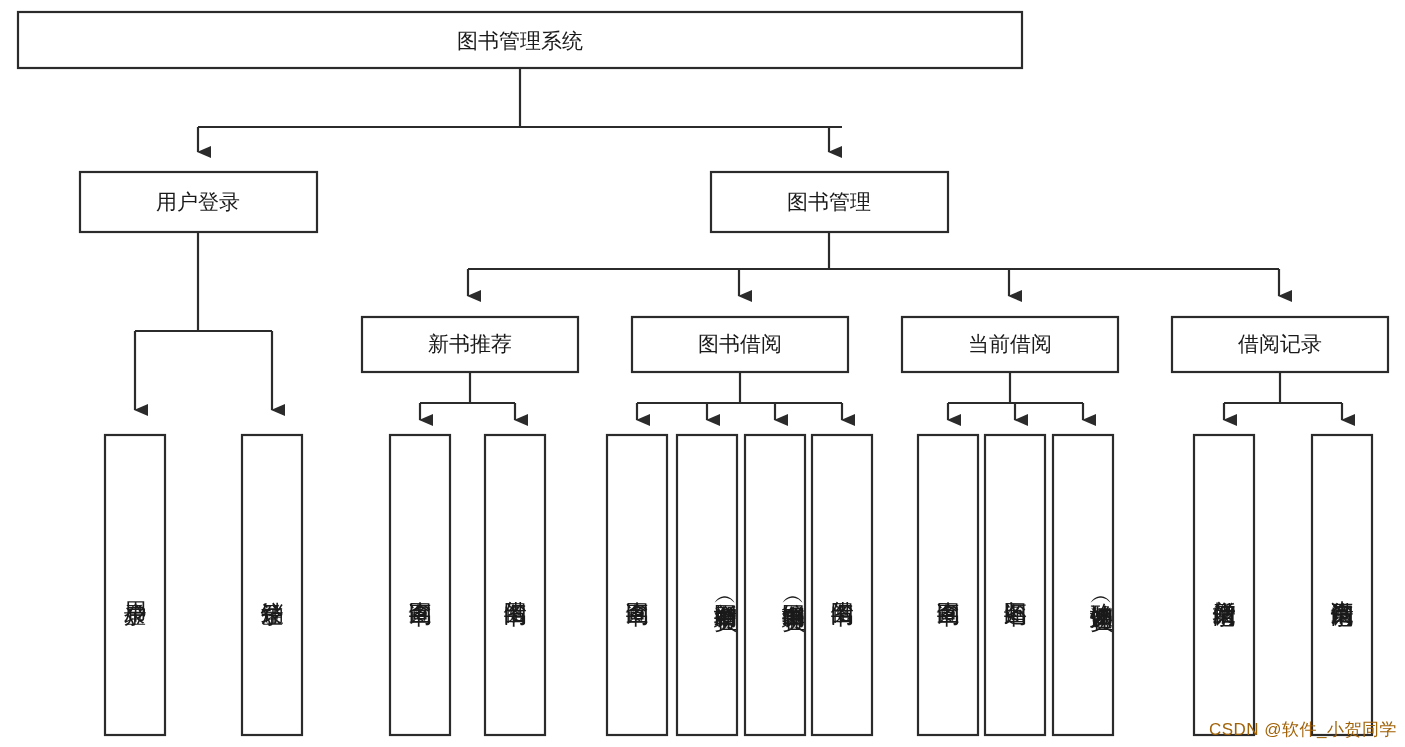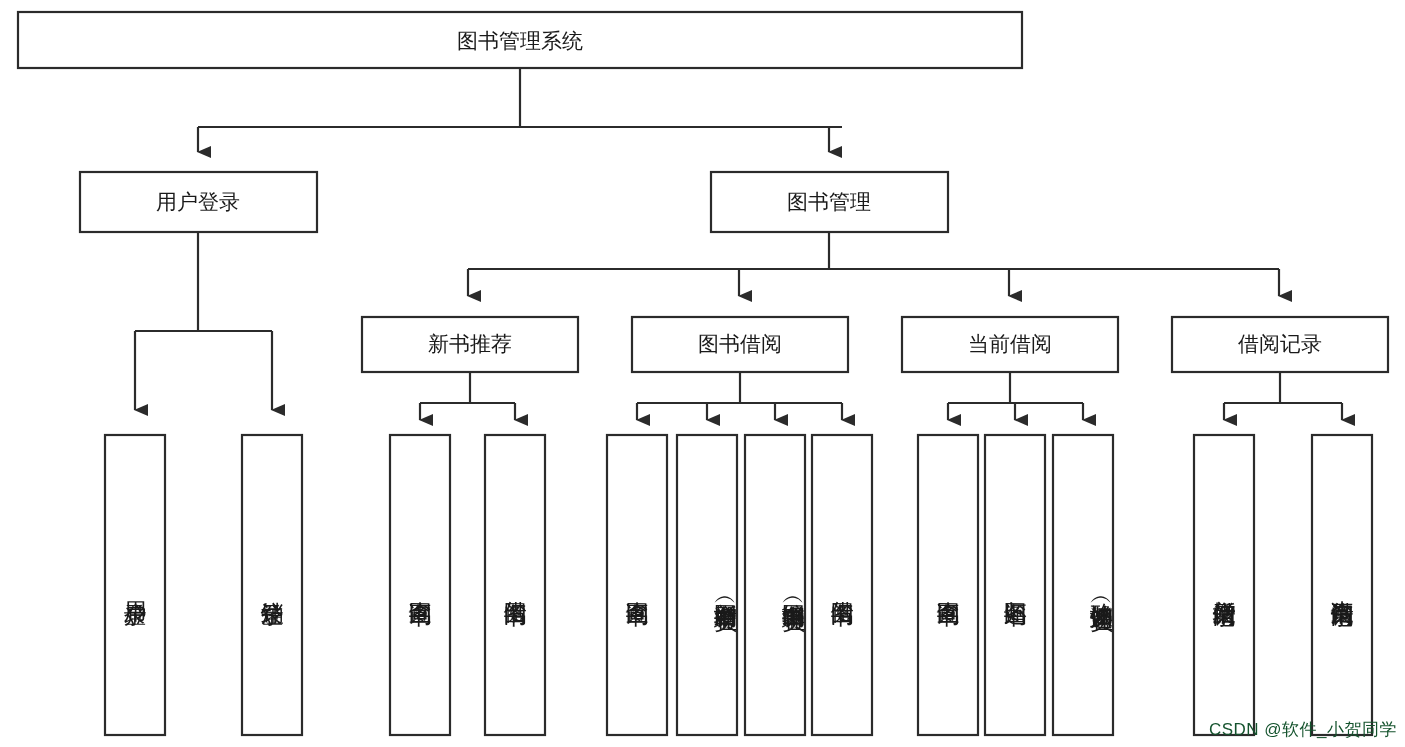--- a/index.html
+++ b/index.html
@@ -56,21 +56,21 @@
   .arrow-head {
     fill: #2b2b2b;
     stroke: none;
   }
   .watermark {
     position: absolute;
     right: 8px;
     bottom: 6px;
     font-family: "Liberation Sans", "DejaVu Sans", sans-serif;
     font-size: 17px;
-    color: #14532d;
+    color: #a16207;
     letter-spacing: 0.5px;
     user-select: none;
   }
 </style>
 </head>
 <body>
 
 <svg id="diagram" viewBox="0 0 1405 747" xmlns="http://www.w3.org/2000/svg">
 
   <defs>

